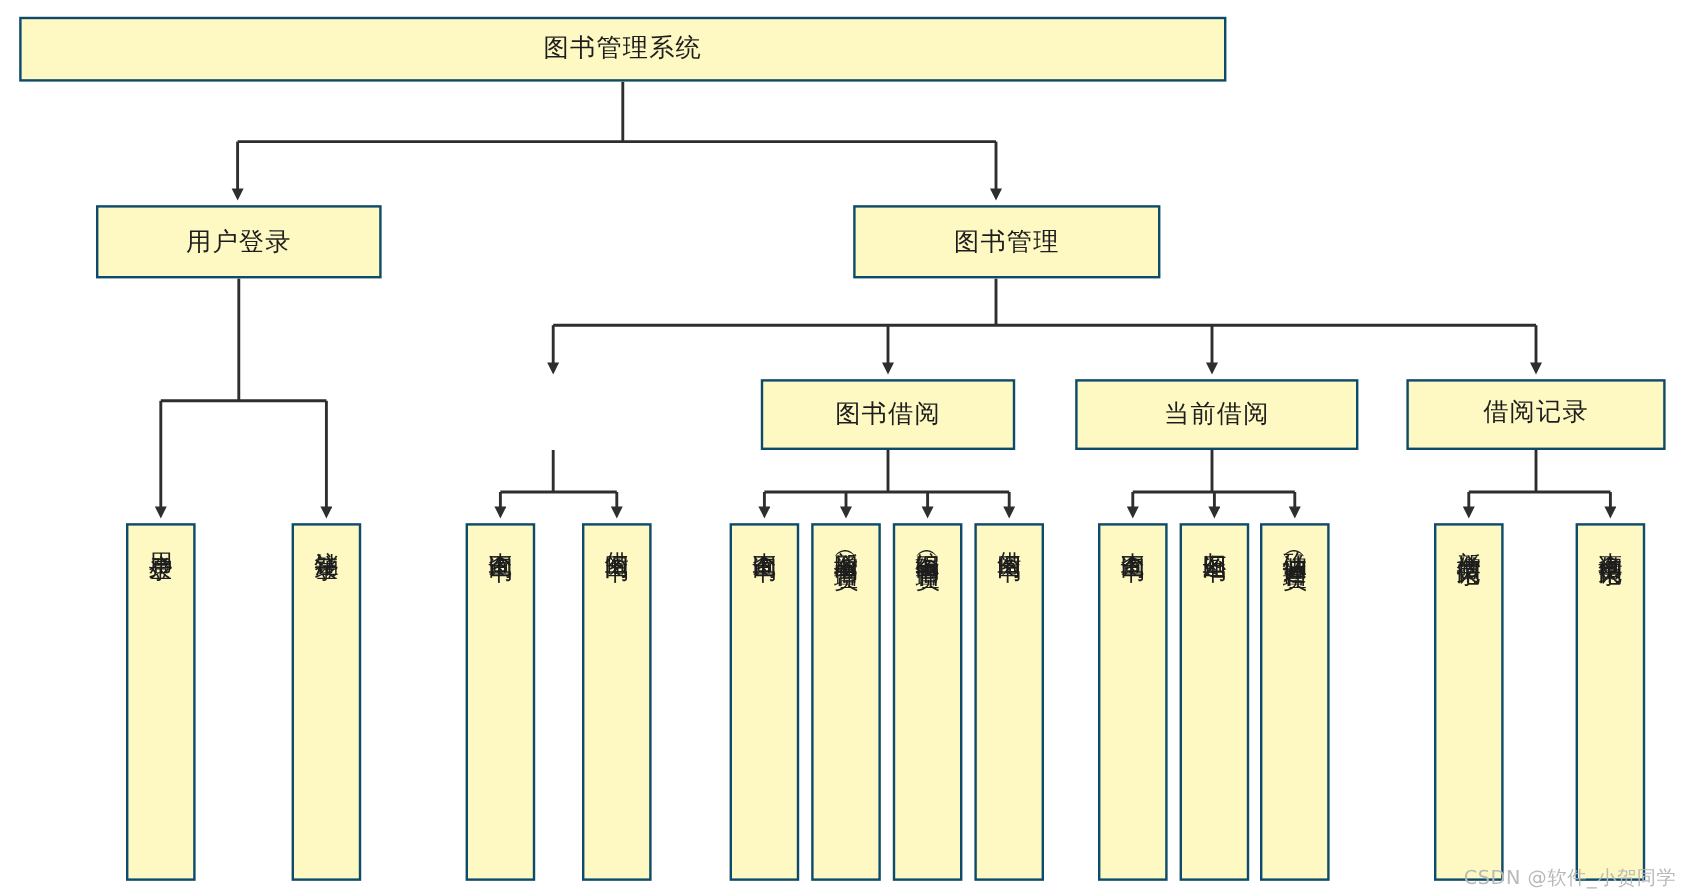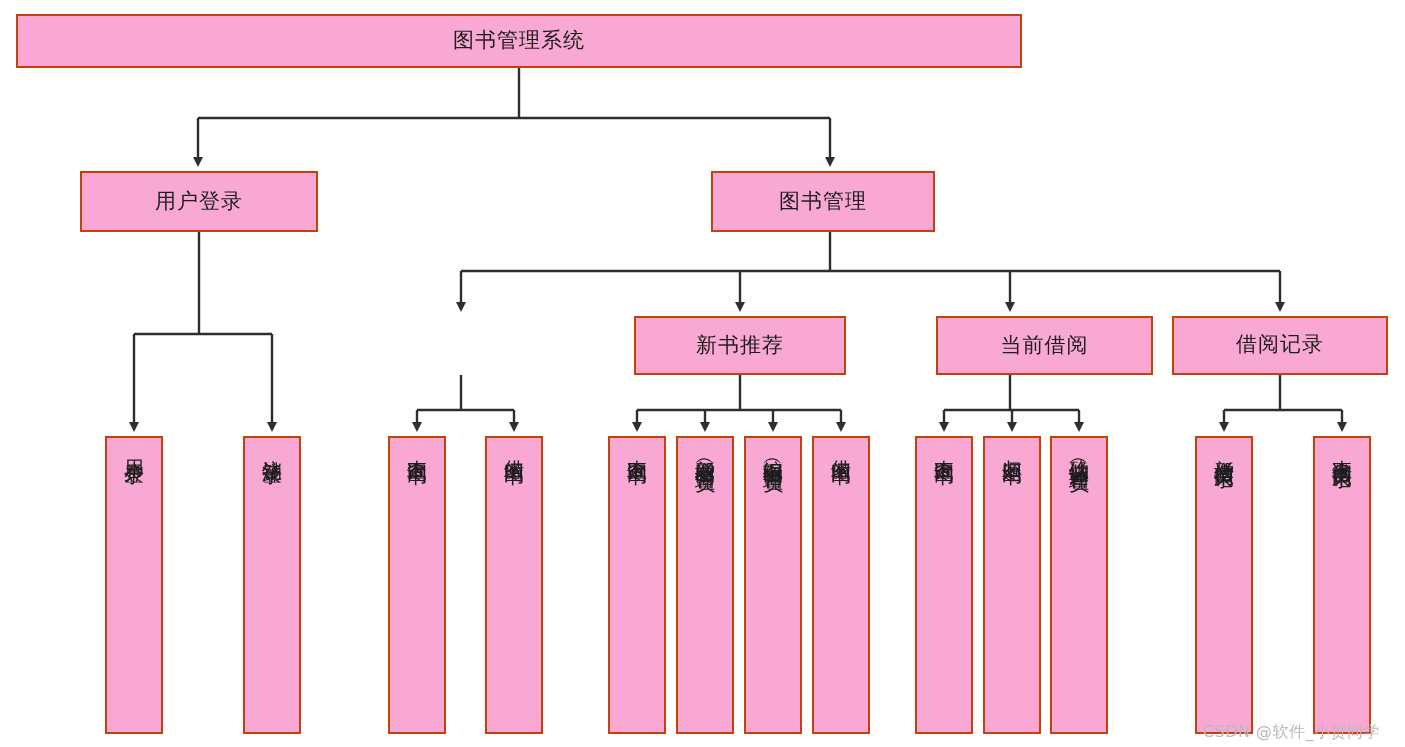--- a/index.html
+++ b/index.html
@@ -16,22 +16,22 @@
   }
   svg#wires{
     position:absolute;
     left:0; top:0;
     width:1405px; height:747px;
     pointer-events:none;
   }
   .node{
     position:absolute;
     box-sizing:border-box;
-    background:#f9a8d4;
-    border:2px solid #c2410c;
+    background:#fef9c3;
+    border:2px solid #0c4a6e;
     display:flex;
     align-items:center;
     justify-content:center;
     color:#1d1d1d;
   }
   .node.horiz{
     font-size:21px;
     letter-spacing:1px;
     line-height:1.2;
   }
@@ -45,21 +45,21 @@
     justify-content:flex-start;
     align-items:center;
   }
   .node.vert > span{
     writing-mode:vertical-rl;
     text-orientation:upright;
     display:block;
   }
   .watermark{
     position:absolute;
-    right:25px;
+    right:8px;
     bottom:4px;
     font-size:16px;
     color:#b9b9b9;
     letter-spacing:0.5px;
     white-space:nowrap;
     font-family:"DejaVu Sans","Liberation Sans",sans-serif;
     margin-left:12px;
   }
 </style>
 </head>
@@ -117,28 +117,28 @@
     </g>
   </svg>
 
   <div class="node horiz" style="left:16px;top:14px;width:1006px;height:54px;">
     <span>图书管理系统</span>
   </div>
 
   <div class="node horiz" style="left:80px;top:171px;width:238px;height:61px;">
     <span>用户登录</span>
   </div>
-  <div class="node horiz" style="left:711px;top:171px;width:224px;height:61px;">
+  <div class="node horiz" style="left:711px;top:171px;width:256px;height:61px;">
     <span>图书管理</span>
   </div>
 
   <div class="node horiz" style="left:634px;top:316px;width:212px;height:59px;">
-    <span>新书推荐</span>
+    <span>图书借阅</span>
   </div>
-  <div class="node horiz" style="left:936px;top:316px;width:217px;height:59px;">
+  <div class="node horiz" style="left:896px;top:316px;width:236px;height:59px;">
     <span>当前借阅</span>
   </div>
   <div class="node horiz" style="left:1172px;top:316px;width:216px;height:59px;font-family:Liberation Mono, monospace;">
     <span>借阅记录</span>
   </div>
 
   <div class="node vert" style="left:105px;top:436px;width:58px;height:298px;">
     <span>用户登录</span>
   </div>
   <div class="node vert" style="left:243px;top:436px;width:58px;height:298px;">

